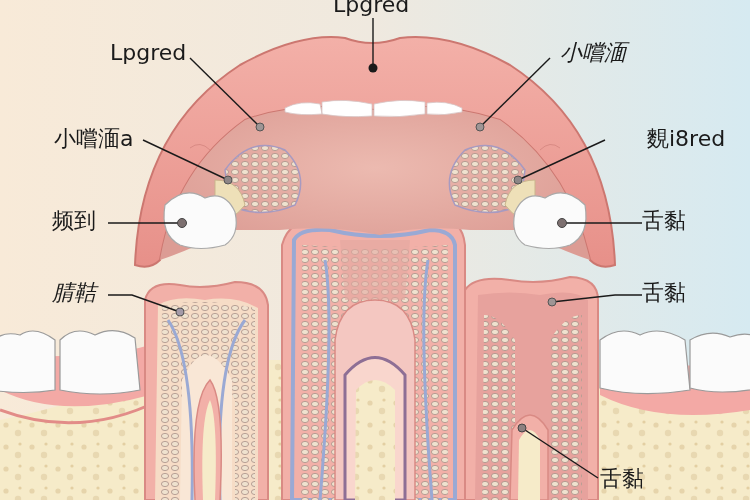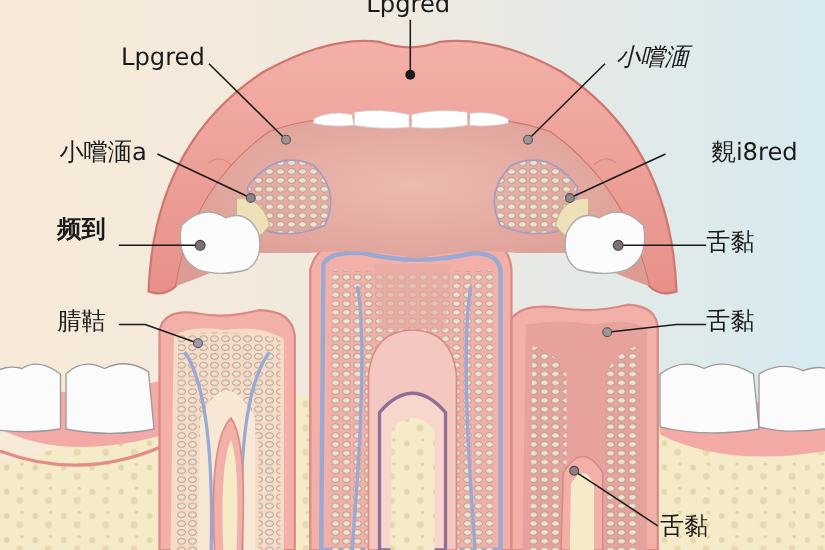--- a/index.html
+++ b/index.html
@@ -129,17 +129,17 @@
     <circle cx="552" cy="302" r="4" fill="#9e9595" stroke="#555" stroke-width="1"></circle>
     <circle cx="522" cy="428" r="4" fill="#8d8080" stroke="#444" stroke-width="1"></circle>
   </g>
 </svg>
 
 <div class="label" style="left:333px; top:-6px;">Lpgred</div>
 <div class="label" style="left:110px; top:42px;">Lpgred</div>
 <div class="label" style="left:560px; top:42px;font-style:italic;">小嚐湎</div>
 <div class="label" style="left:54px; top:128px;">小嚐湎a</div>
 <div class="label" style="left:647px; top:128px;">麲i8red</div>
-<div class="label" style="left:52px; top:198px;font-weight:bold;">频到</div>
+<div class="label" style="left:52px; top:210px;">频到</div>
 <div class="label" style="left:642px; top:210px;">舌黏</div>
-<div class="label" style="left:52px; top:282px;">腈鞊</div>
+<div class="label" style="left:52px; top:282px;font-style:italic;">腈鞊</div>
 <div class="label" style="left:642px; top:282px;">舌黏</div>
 <div class="label" style="left:600px; top:468px;">舌黏</div>
 
 </body></html>

